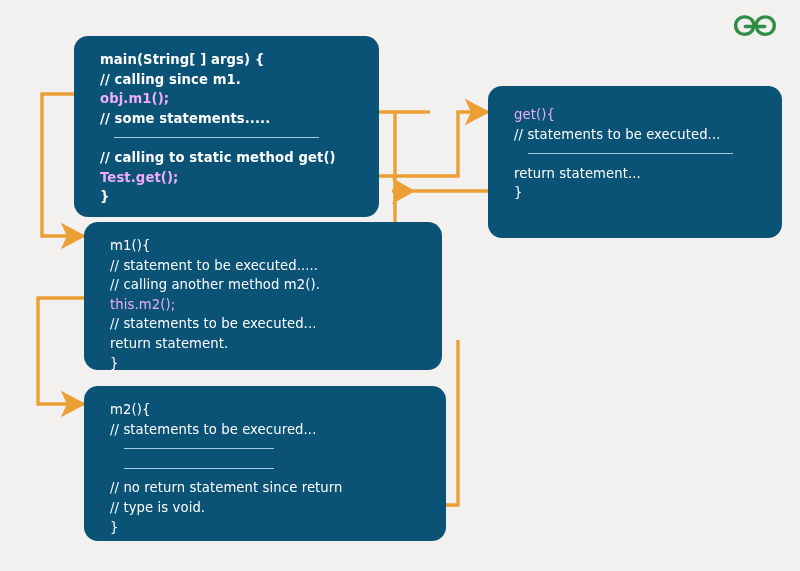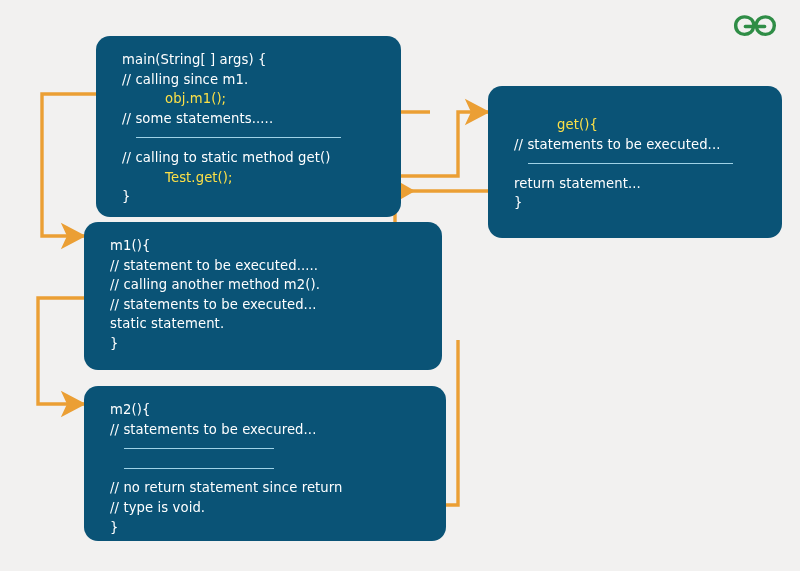--- a/index.html
+++ b/index.html
@@ -25,21 +25,21 @@
   }
   .box-inner{
     padding:14px 16px 12px 26px;
     font-size:13.2px;
     line-height:19.6px;
     color:#ffffff;
     letter-spacing:.1px;
     white-space:nowrap;
   }
   .code-line{display:block;}
-  .kw{color:#fde047;margin-left:43px;}
+  .kw{color:#f0abfc;}
   .rule{
     display:block;
     height:19.6px;
     position:relative;
   }
   .rule::after{
     content:"";
     position:absolute;
     left:14px;top:9px;
     width:150px;height:1px;
@@ -81,58 +81,59 @@
       <path d="M 395,112 L 395,340 L 276,340" marker-end="url(#ah-left)"></path>
 
       <path d="M 430,112 L 340,112" marker-end="url(#ah-left)"></path>
 
       <path d="M 458,340 L 458,505 L 258,505" marker-end="url(#ah-left)"></path>
 
       <path d="M 395,319 L 366,319" marker-end="url(#ah-left)"></path>
     </g>
   </svg>
 
-  <div class="box" style="left:96px;top:36px;width:305px;height:181px;">
+  <div class="box" style="left:74px;top:36px;width:305px;height:181px;font-weight:bold;">
     <div class="box-inner">
       <span class="code-line">main(String[ ] args) {</span>
       <span class="code-line">// calling since m1.</span>
       <span class="code-line kw">obj.m1();</span>
       <span class="code-line">// some statements.....</span>
       <span class="rule wide"></span>
       <span class="code-line">// calling to static method get()</span>
       <span class="code-line kw">Test.get();</span>
       <span class="code-line">}</span>
     </div>
   </div>
 
   <div class="box" style="left:84px;top:222px;width:358px;height:148px;">
     <div class="box-inner">
       <span class="code-line">m1(){</span>
       <span class="code-line">// statement to be executed.....</span>
       <span class="code-line">// calling another method m2().</span>
+      <span class="code-line kw">this.m2();</span>
       <span class="code-line">// statements to be executed...</span>
-      <span class="code-line">static statement.</span>
+      <span class="code-line">return statement.</span>
       <span class="code-line">}</span>
     </div>
   </div>
 
   <div class="box" style="left:84px;top:386px;width:362px;height:155px;">
     <div class="box-inner">
       <span class="code-line">m2(){</span>
       <span class="code-line">// statements to be execured...</span>
       <span class="rule"></span>
       <span class="rule"></span>
       <span class="code-line">// no return statement since return</span>
       <span class="code-line">// type is void.</span>
       <span class="code-line">}</span>
     </div>
   </div>
 
   <div class="box" style="left:488px;top:86px;width:294px;height:152px;">
-    <div class="box-inner" style="padding-top:29px;">
+    <div class="box-inner" style="padding-top:19px;">
       <span class="code-line kw">get(){</span>
       <span class="code-line">// statements to be executed...</span>
       <span class="rule wide"></span>
       <span class="code-line">return statement...</span>
       <span class="code-line">}</span>
     </div>
   </div>
 
   <svg id="logo" viewBox="0 0 100 62">
     <g fill="none" stroke="#2f8d46" stroke-width="7.5" stroke-linecap="round">

